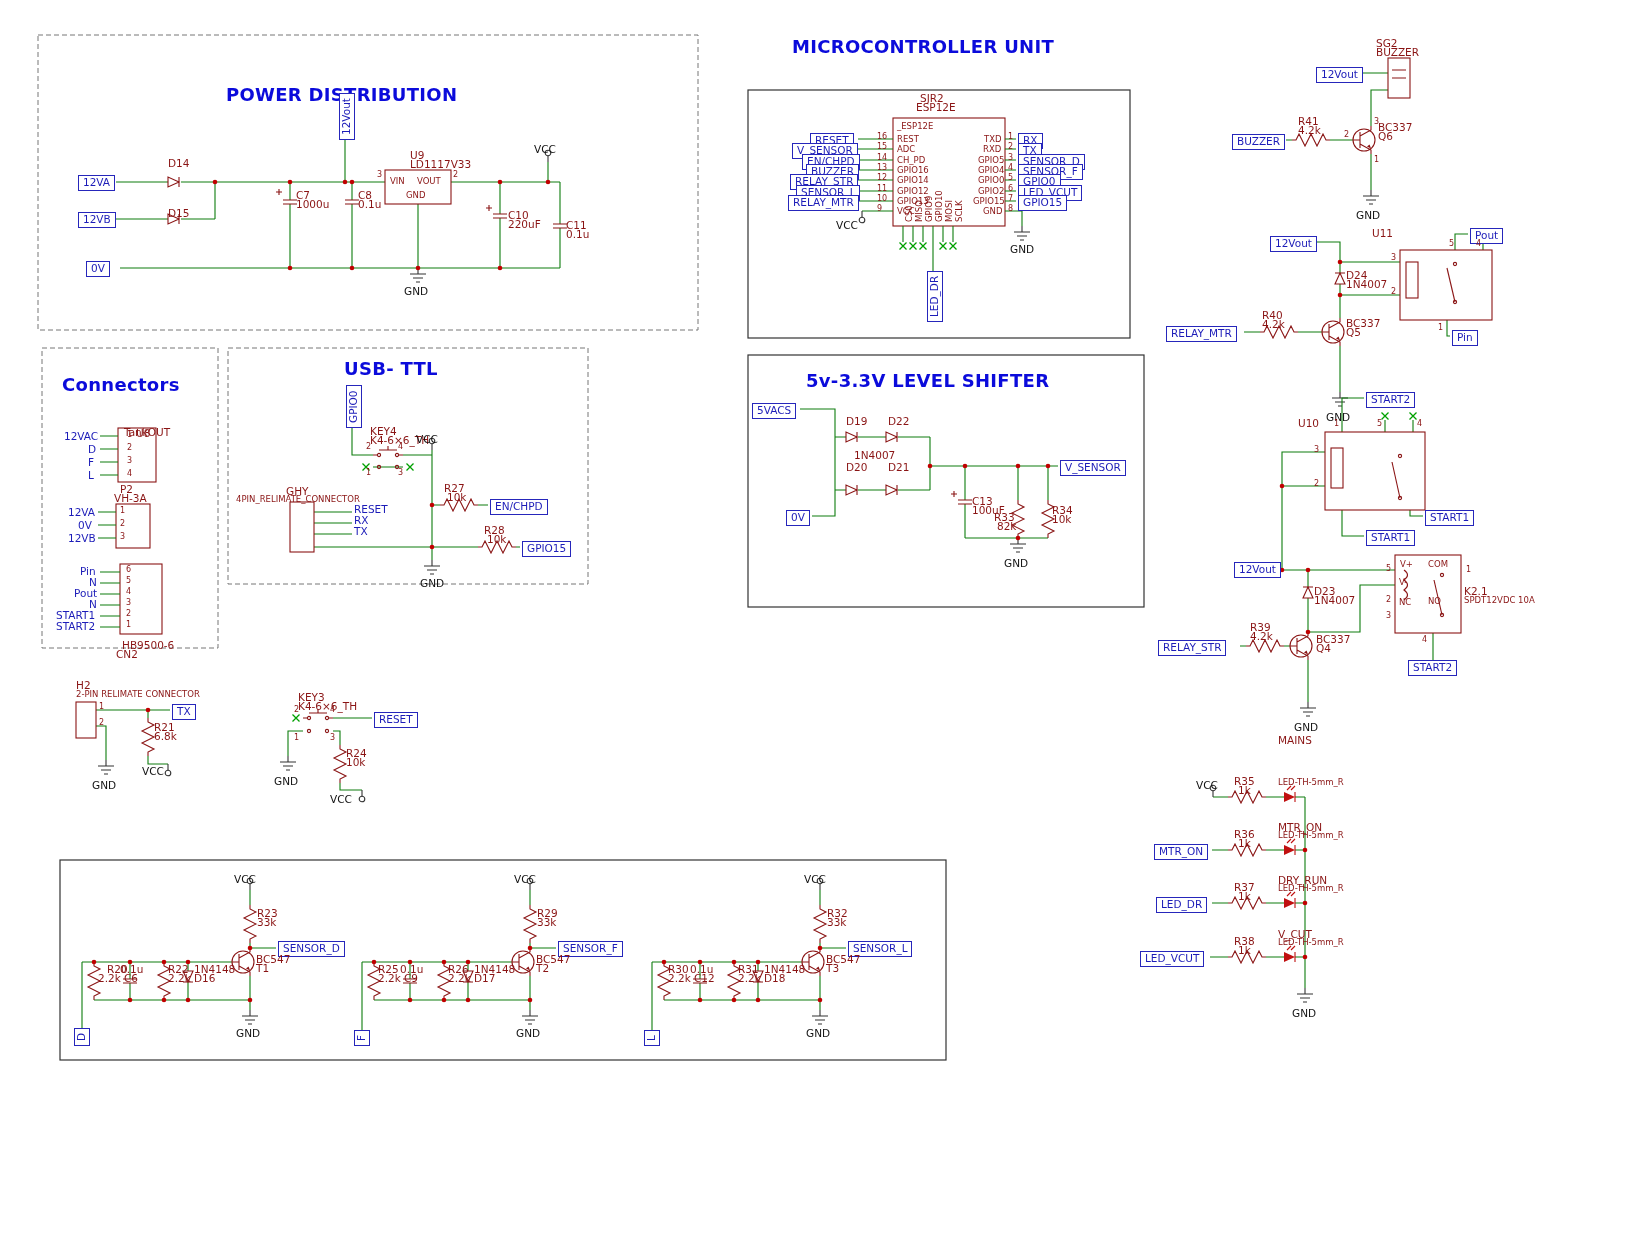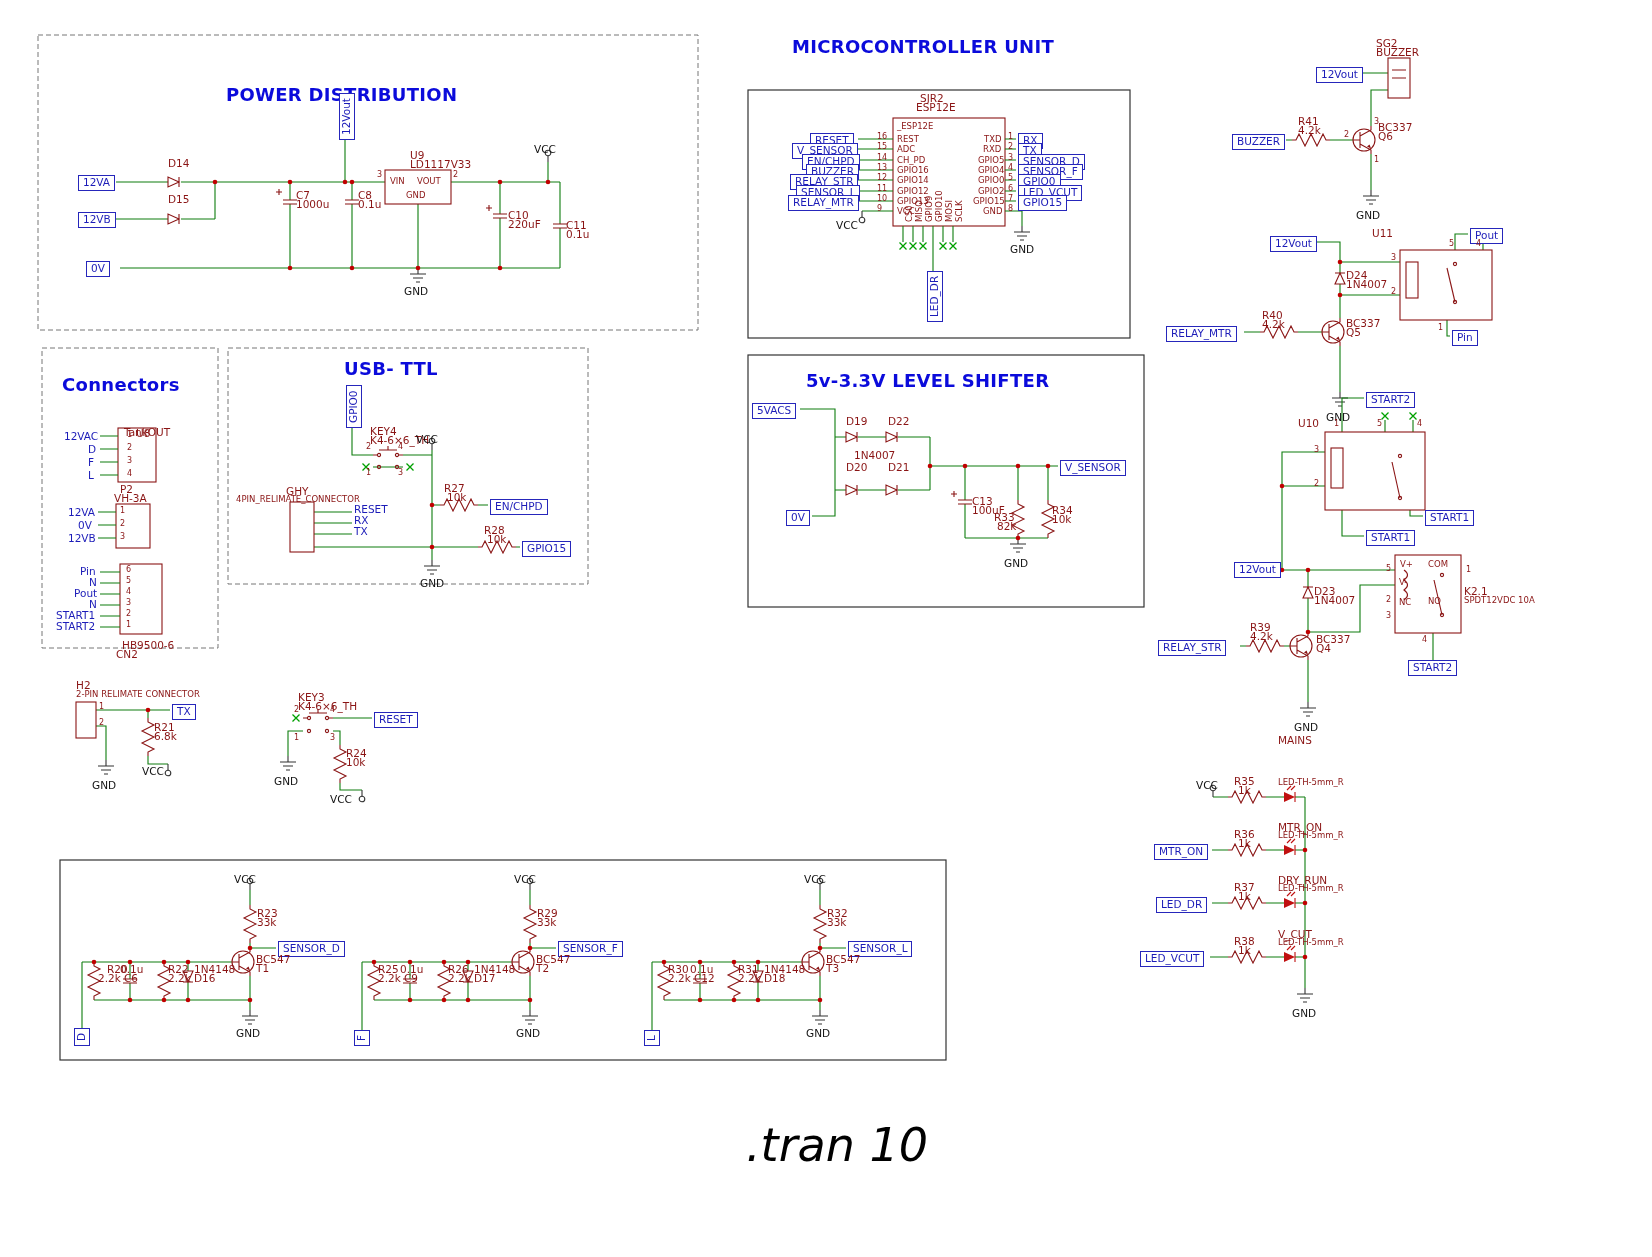--- a/index.html
+++ b/index.html
@@ -274,21 +274,21 @@
       <circle class="jn" cx="758" cy="1000" r="2.3"></circle>
       <circle class="jn" cx="820" cy="1000" r="2.3"></circle>
       <circle class="jn" cx="820" cy="948" r="2.3"></circle>
 </svg>
 
 <span class="L t" style="left:226px;top:86px">POWER DISTRIBUTION</span>
 <span class="L flag" style="left:78px;top:175px">12VA</span>
 <span class="L flag" style="left:78px;top:212px">12VB</span>
 <span class="L flag" style="left:86px;top:261px">0V</span>
 <span class="L c" style="left:168px;top:158px">D14</span>
-<span class="L c" style="left:168px;top:194px">D15</span>
+<span class="L c" style="left:168px;top:208px">D15</span>
 <span class="L flag v" style="left:339px;top:140px">12Vout</span>
 <span class="L c" style="left:296px;top:190px">C7</span>
 <span class="L c" style="left:296px;top:199px">1000u</span>
 <span class="L c" style="left:358px;top:190px">C8</span>
 <span class="L c" style="left:358px;top:199px">0.1u</span>
 <span class="L c" style="left:410px;top:150px">U9</span>
 <span class="L c" style="left:410px;top:159px">LD1117V33</span>
 <span class="L c s" style="left:390px;top:177px">VIN</span>
 <span class="L c s" style="left:417px;top:177px">VOUT</span>
 <span class="L c s" style="left:406px;top:191px">GND</span>
@@ -585,15 +585,14 @@
 <span class="L c" style="left:668px;top:973px">2.2k</span>
 <span class="L c" style="left:690px;top:964px">0.1u</span>
 <span class="L c" style="left:694px;top:973px">C12</span>
 <span class="L c" style="left:738px;top:964px">R31</span>
 <span class="L c" style="left:738px;top:973px">2.2k</span>
 <span class="L c" style="left:764px;top:964px">1N4148</span>
 <span class="L c" style="left:764px;top:973px">D18</span>
 <span class="L flag v" style="left:644px;top:1046px">L</span>
 <span class="L k" style="left:806px;top:1028px">GND</span>
 
-<span class="L big" style="left:746px;top:1122px">.tran 10</span>
 
 </div>
 
 </body></html>

